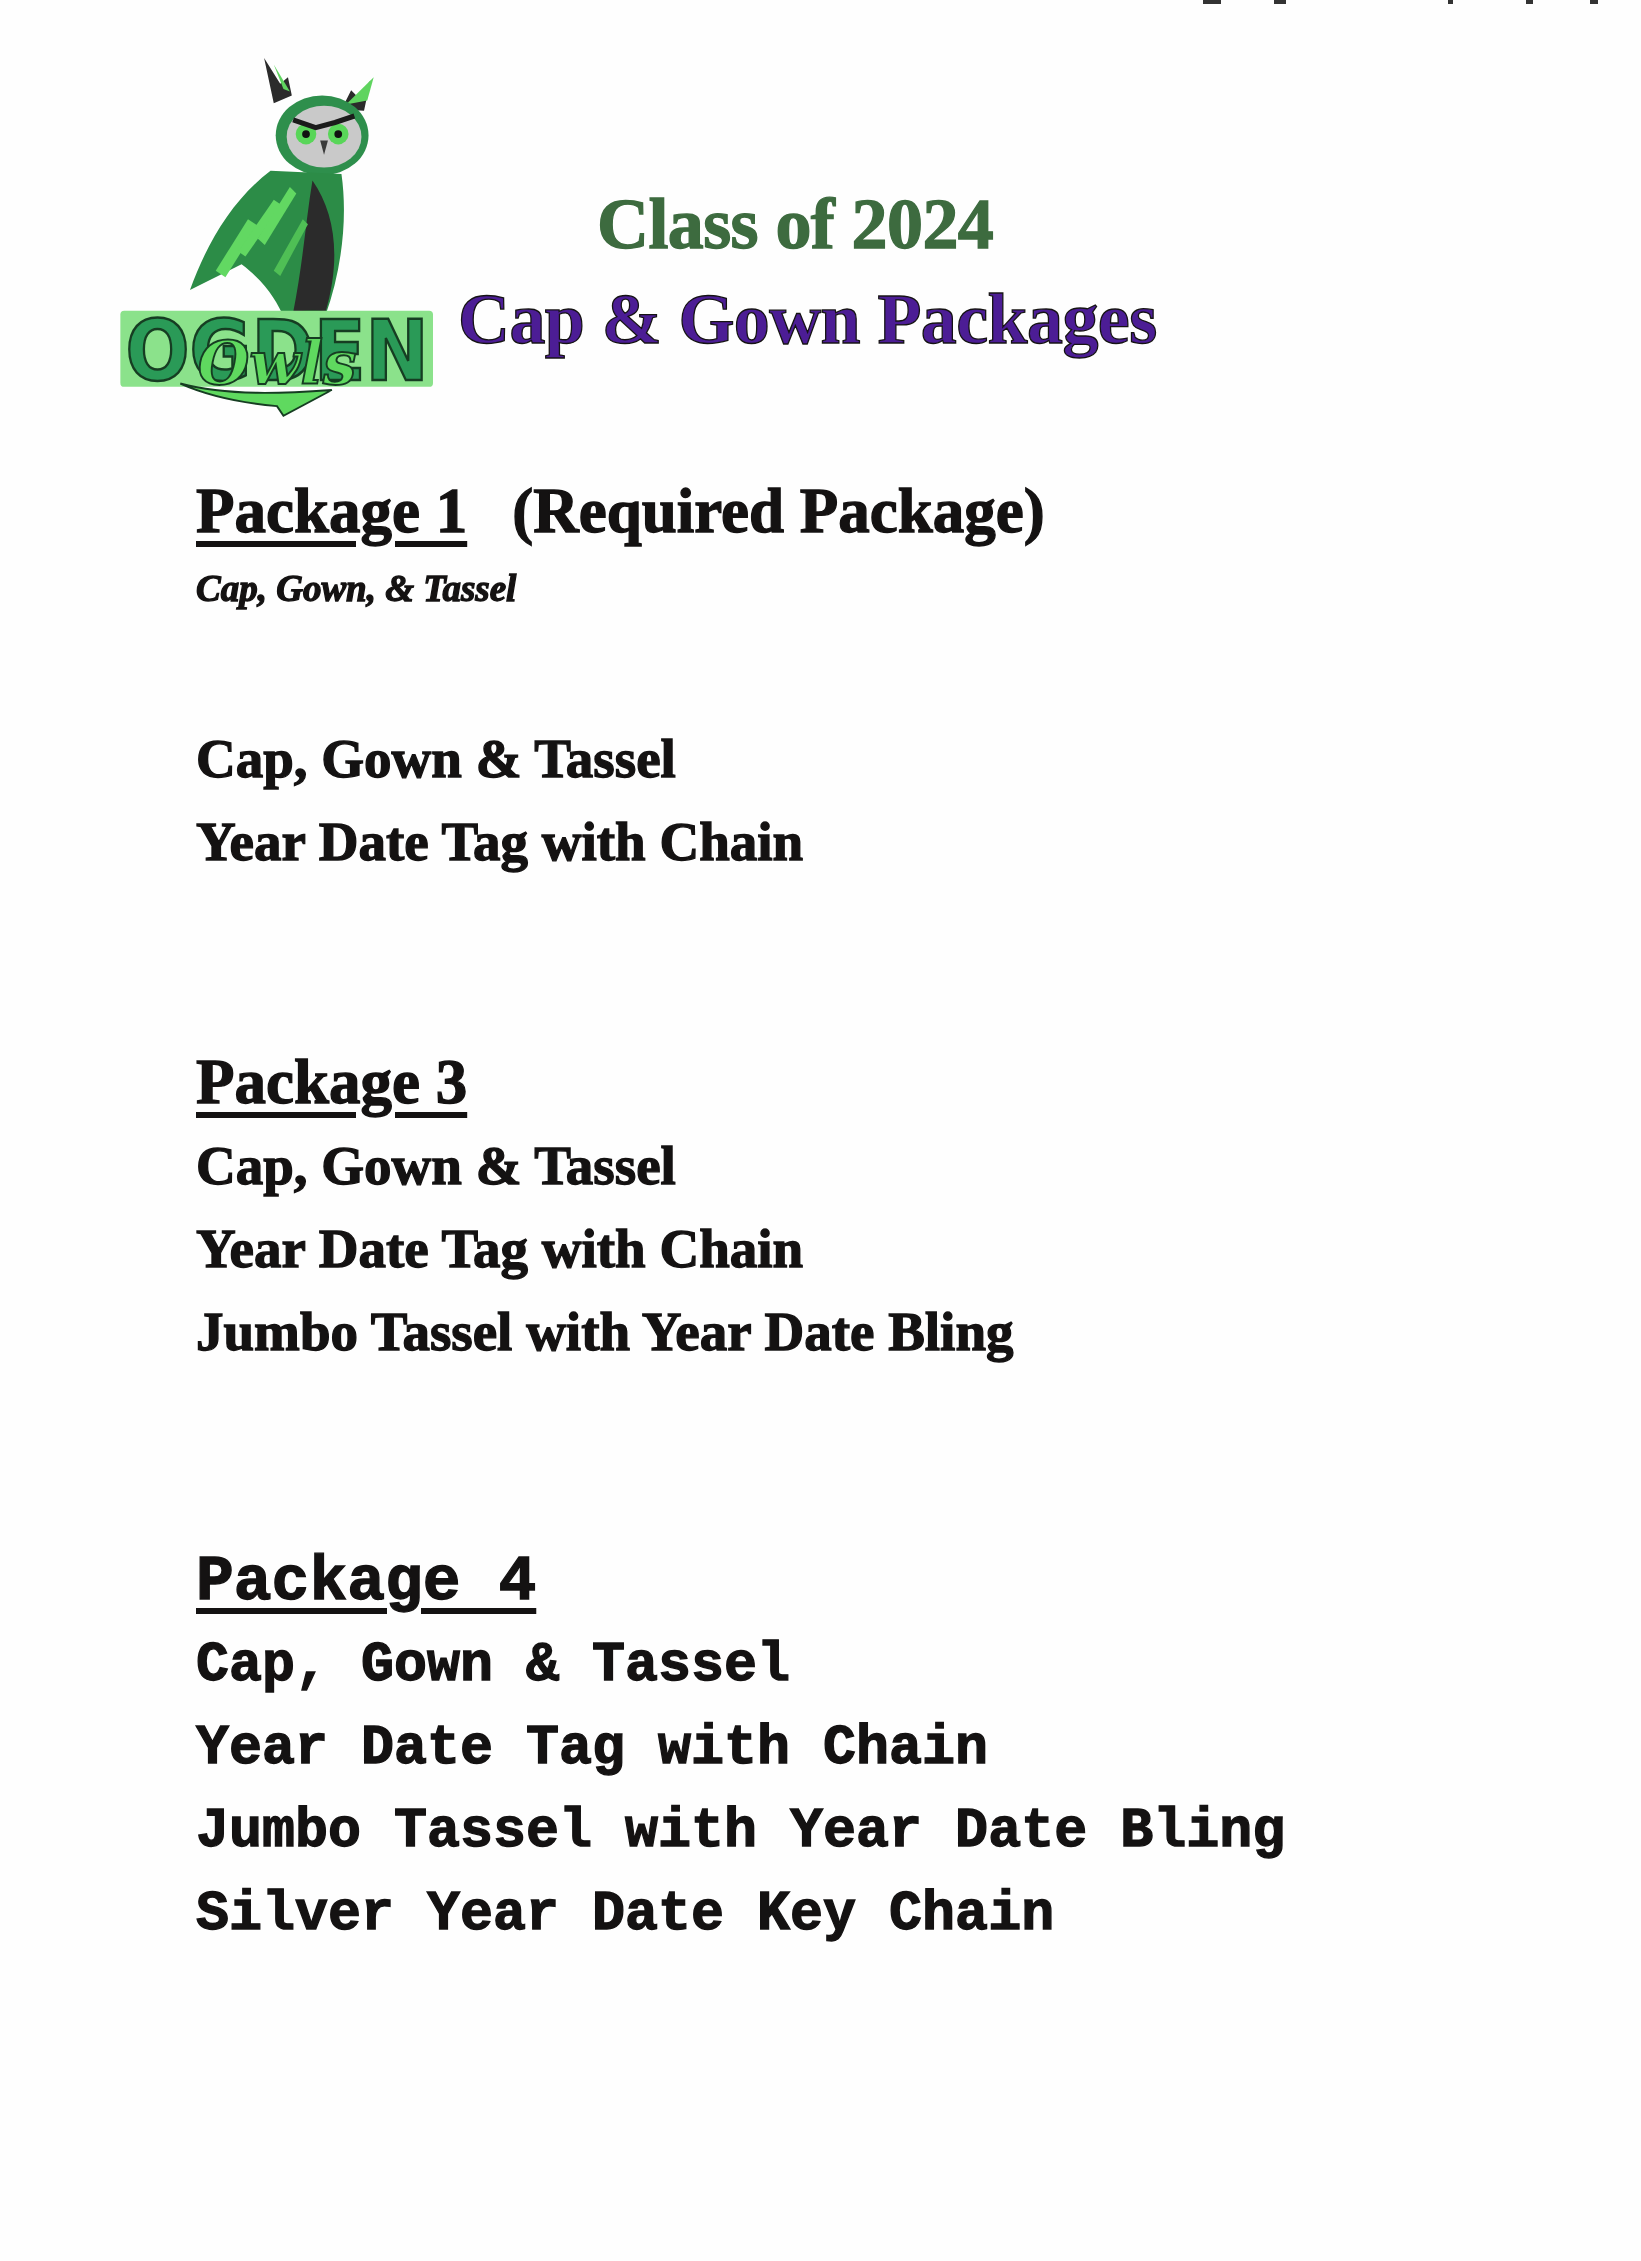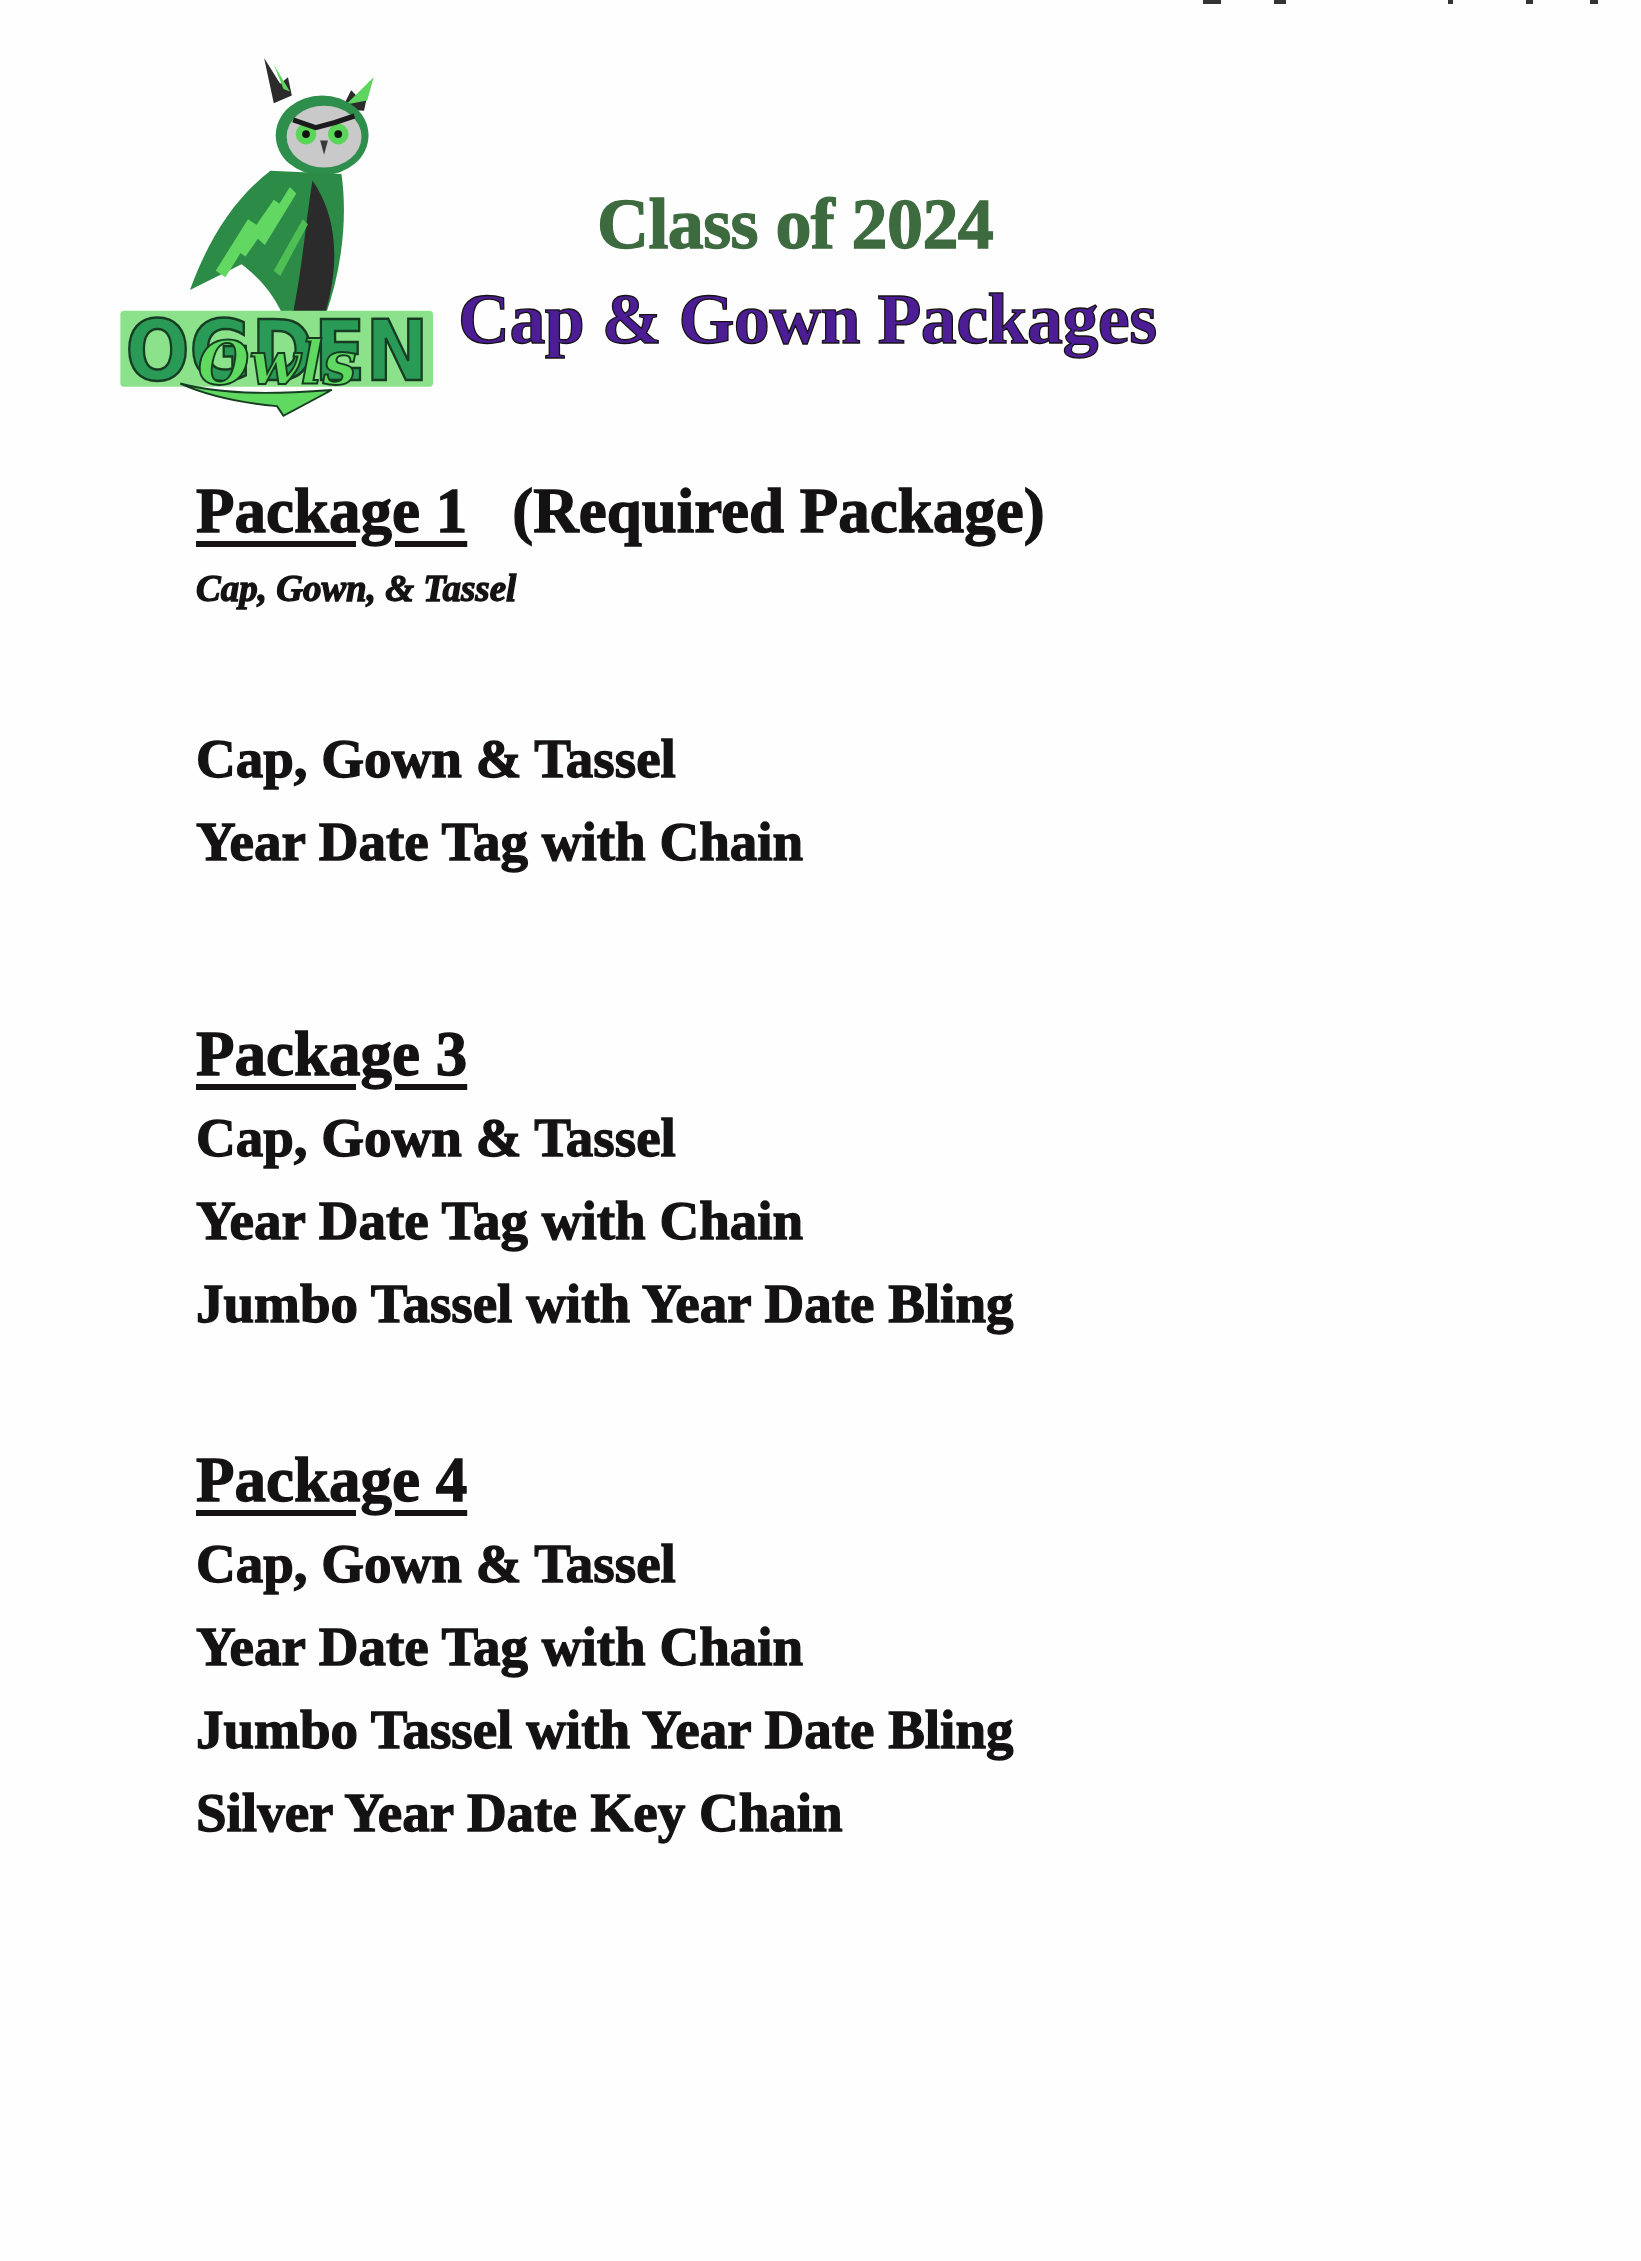--- a/index.html
+++ b/index.html
@@ -17,22 +17,22 @@
   .pkg-head { white-space: nowrap; line-height: 1; font-size: 63px; font-weight: 900;
               -webkit-text-stroke: 1.3px #141212; height: 65px; }
   .pkg-name { text-decoration: underline; text-decoration-thickness: 5.8px; text-underline-offset: 9px; }
   .pkg-note { margin-left: 45px; }
   .pkg-items { list-style: none; margin: 0; padding: 0; }
   .pkg-item { white-space: nowrap; font-size: 55px; font-weight: 900; line-height: 83px;
               -webkit-text-stroke: 1.3px #141212; }
   .pkg1 .pkg-item { font-size: 37px; line-height: 71px; font-style: italic; }
   .pkg1 { top: 480px; }
   .pkg2 { top: 709px; }
-  .pkg3 { top: 1023px; }
-  .pkg4 { top: 1449px; }
+  .pkg3 { top: 1051px; }
+  .pkg4 { top: 1551px; font-family: Liberation Mono, monospace; }
   .pkg-items { margin-top: 7.7px; }
   .scan-marks { position: absolute; top: 0; right: 0; width: 581px; height: 5.2px; }
   .scan-marks span { position: absolute; top: 0; height: 3.9px; background: #333; }
 </style>
 </head>
 <body>
 
 <div class="page">
 
   <div class="scan-marks">

